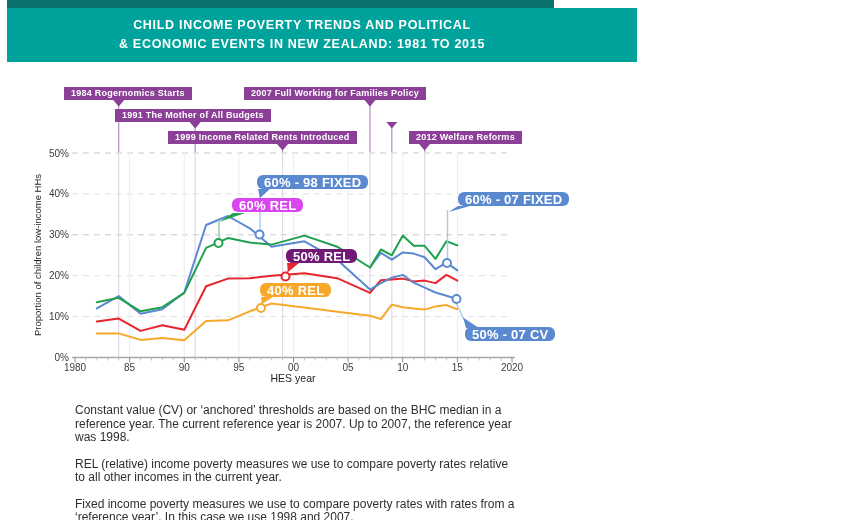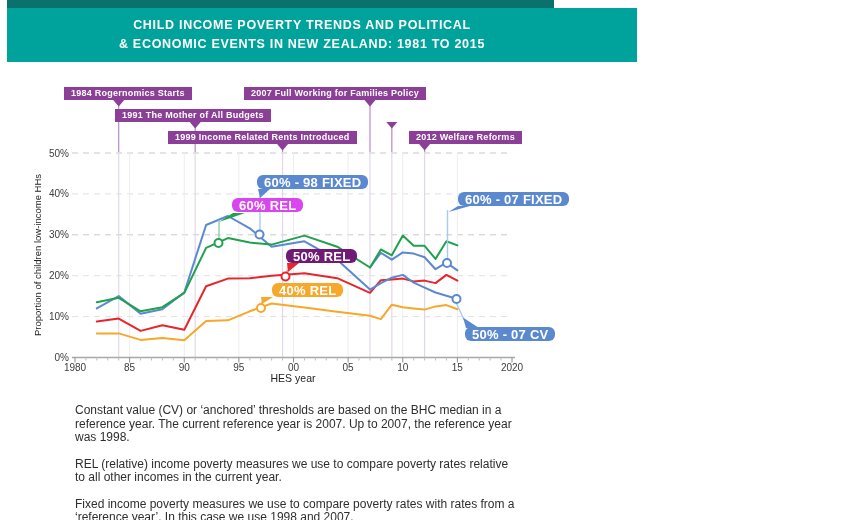--- a/index.html
+++ b/index.html
@@ -158,21 +158,21 @@
 
   <div class="ebadge" style="left:64px;top:87px">1984 Rogernomics Starts</div>
   <div class="ebadge" style="left:115px;top:109px">1991 The Mother of All Budgets</div>
   <div class="ebadge" style="left:168px;top:131px">1999 Income Related Rents Introduced</div>
   <div class="ebadge" style="left:244px;top:87px">2007 Full Working for Families Policy</div>
   <div class="ebadge" style="left:409px;top:131px">2012 Welfare Reforms</div>
 
   <div class="sbadge" style="left:232px;top:198px;background:#d946ef">60% REL</div>
   <div class="sbadge" style="left:257px;top:175px;background:#5B89D0">60% - 98 FIXED</div>
   <div class="sbadge" style="left:286px;top:249px;background:#701a75">50% REL</div>
-  <div class="sbadge" style="left:272px;top:283px;background:#F7A82A">40% REL</div>
+  <div class="sbadge" style="left:260px;top:283px;background:#F7A82A">40% REL</div>
   <div class="sbadge" style="left:458px;top:192px;background:#5B89D0">60% - 07 FIXED</div>
   <div class="sbadge" style="left:465px;top:327px;background:#5B89D0">50% - 07 CV</div>
 
   <div class="footnotes">
     <p>Constant value (CV) or ‘anchored’ thresholds are based on the BHC median in a reference year. The current reference year is 2007. Up to 2007, the reference year was 1998.</p>
     <p>REL (relative) income poverty measures we use to compare poverty rates relative to all other incomes in the current year.</p>
     <p>Fixed income poverty measures we use to compare poverty rates with rates from a ‘reference year’. In this case we use 1998 and 2007.</p>
   </div>
 
 </div>

